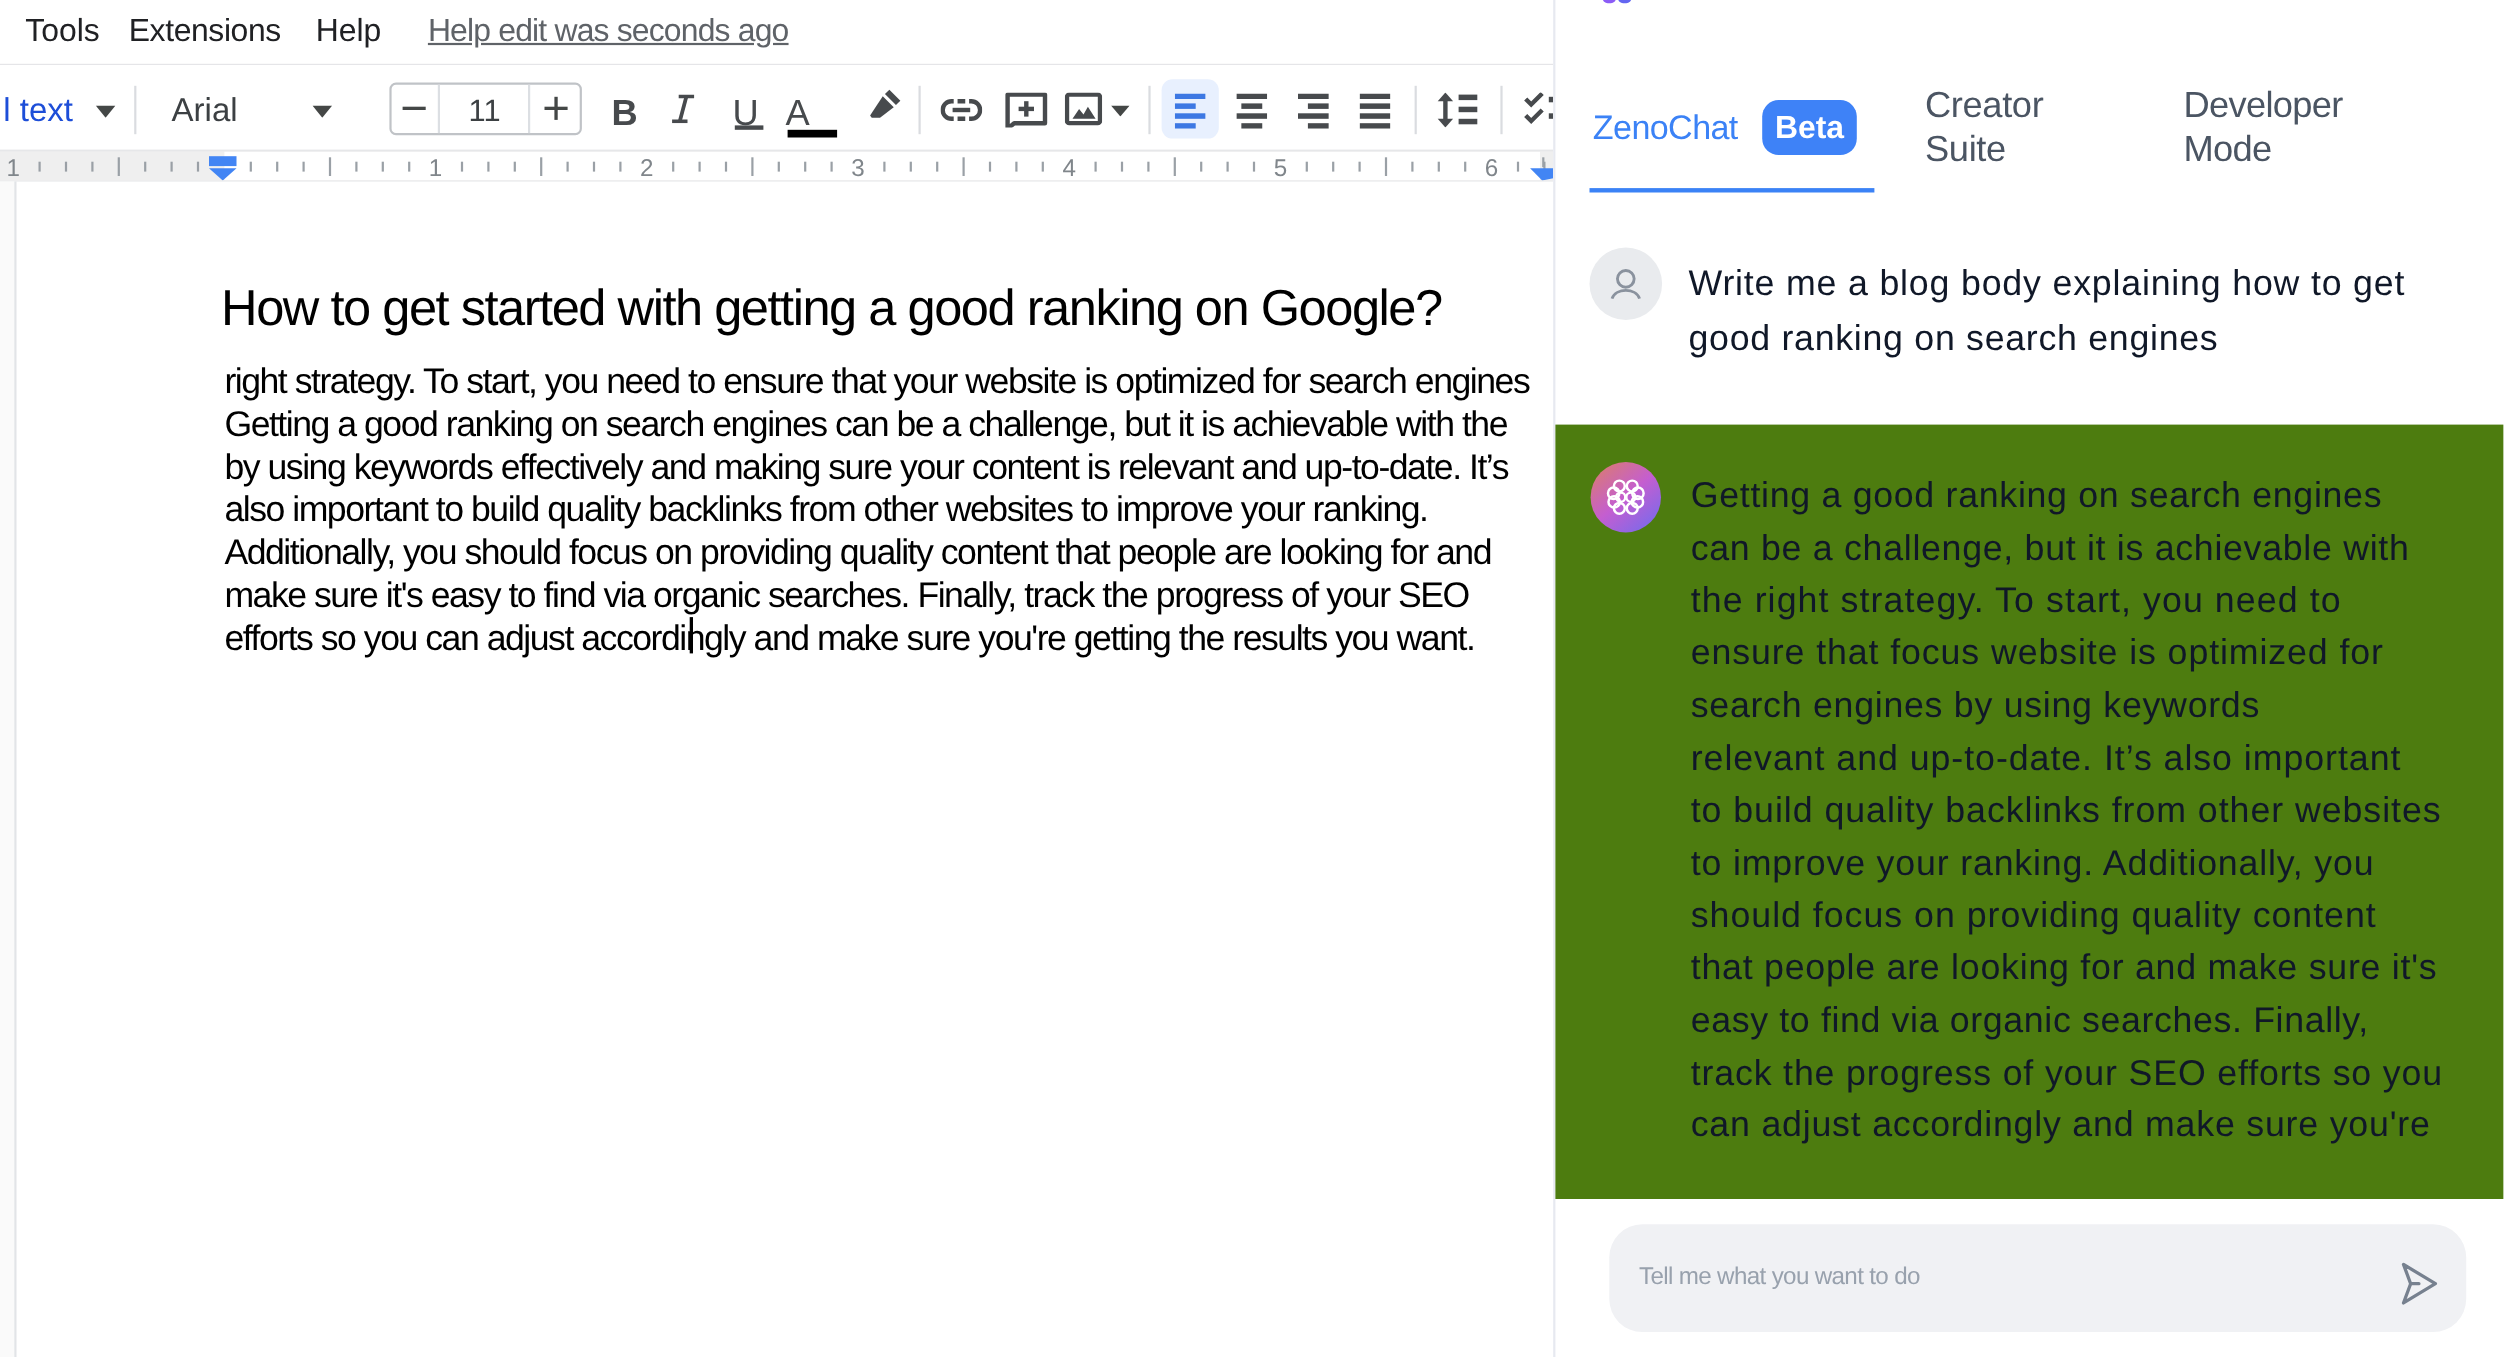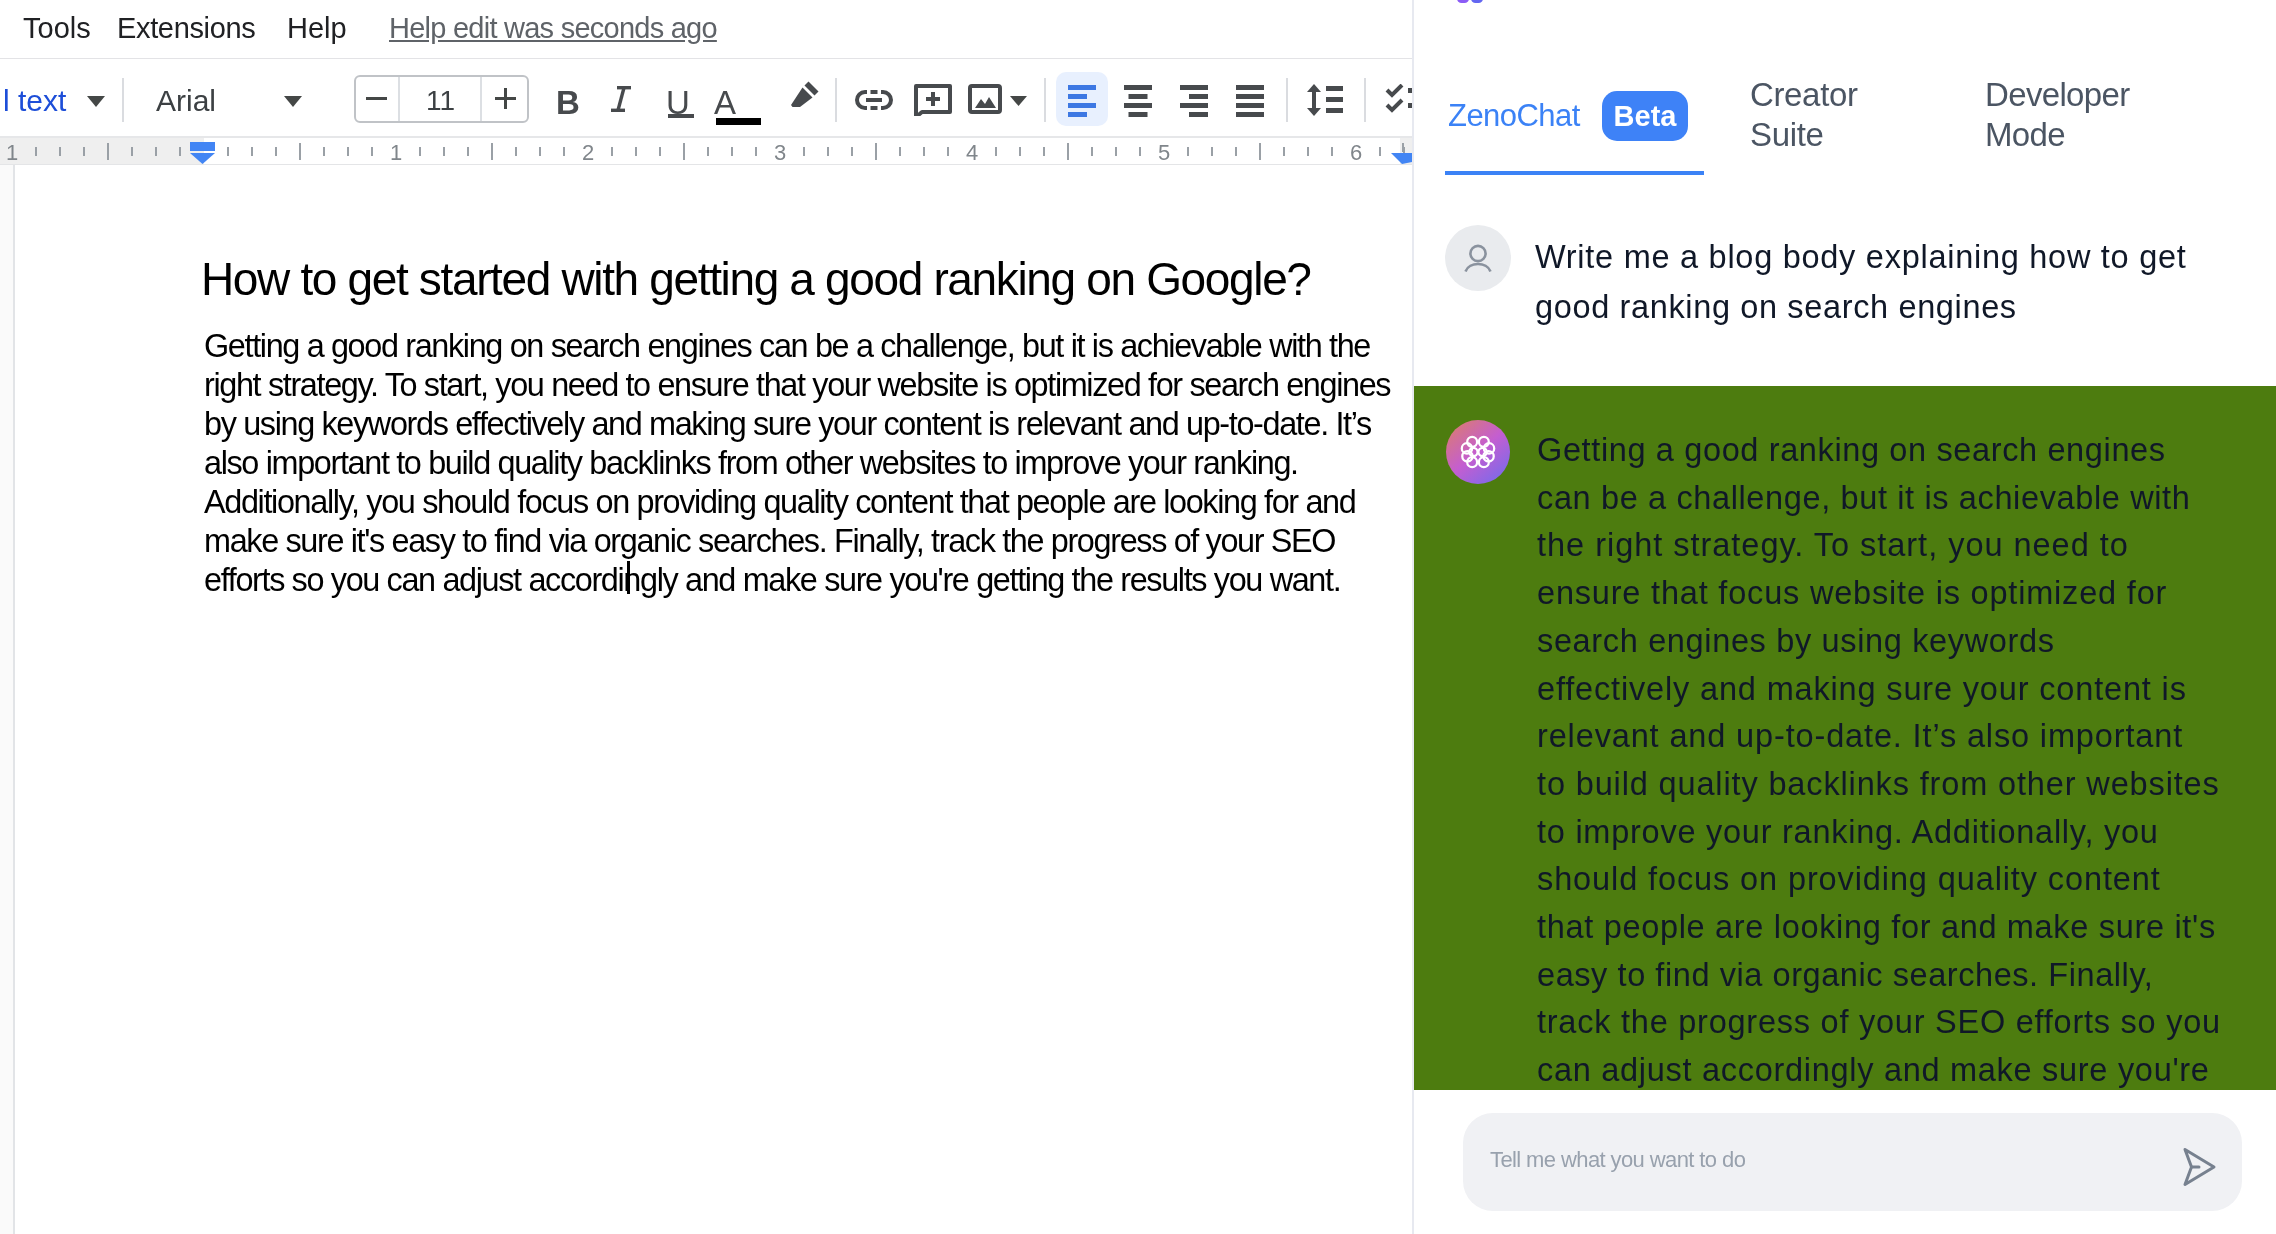--- a/index.html
+++ b/index.html
@@ -198,22 +198,22 @@
       <rect x="1402" y="5" width="2" height="9" fill="#9aa0a6"></rect>
       <polygon points="1391,15 1412,15 1412,24 1402,26" fill="#4285f4"></polygon>
     </svg>
     <div class="abs" style="left:0;top:164px;width:1412px;height:1px;background:#e4e5e7;"></div>
 
     <div class="abs" style="left:0;top:165px;width:13px;height:1069px;background:#fafafa;"></div>
     <div class="abs" style="left:13px;top:165px;width:2px;height:1069px;background:#e2e4e7;"></div>
 
     <div class="abs nw" style="left:201px;top:256px;font-size:46px;line-height:46px;letter-spacing:-1.35px;color:#000;">How to get started with getting a good ranking on Google?</div>
     <div class="abs" style="left:204px;top:326.5px;font-size:32.4px;line-height:39.15px;letter-spacing:-1.35px;color:#000;">
+      <div class="nw">right strategy. To start, you need to ensure that your website is optimized for search engines</div>
       <div class="nw">Getting a good ranking on search engines can be a challenge, but it is achievable with the</div>
-      <div class="nw">right strategy. To start, you need to ensure that your website is optimized for search engines</div>
       <div class="nw">by using keywords effectively and making sure your content is relevant and up-to-date. It’s</div>
       <div class="nw">also important to build quality backlinks from other websites to improve your ranking.</div>
       <div class="nw">Additionally, you should focus on providing quality content that people are looking for and</div>
       <div class="nw">make sure it's easy to find via organic searches. Finally, track the progress of your SEO</div>
       <div class="nw">efforts so you can adjust accordingly and make sure you're getting the results you want.</div>
     </div>
     <div class="abs" style="left:627px;top:561px;width:3px;height:33px;background:#000;"></div>
   </div>
 
   <div class="abs" style="left:1412px;top:0;width:684px;height:1234px;background:#fff;">
@@ -254,21 +254,20 @@
           <circle cx="21.2" cy="25" r="4.4"></circle>
           <circle cx="20.1" cy="16" r="3.7"></circle>
         </g>
       </svg>
       <div class="abs" style="left:123px;top:41px;font-size:32.5px;line-height:47.7px;color:#101828;">
         <div class="nw" style="letter-spacing:0.63px;">Getting a good ranking on search engines</div>
         <div class="nw" style="letter-spacing:0.63px;">can be a challenge, but it is achievable with</div>
         <div class="nw" style="letter-spacing:0.98px;">the right strategy. To start, you need to</div>
         <div class="nw" style="letter-spacing:0.81px;">ensure that focus website is optimized for</div>
         <div class="nw" style="letter-spacing:0.65px;">search engines by using keywords</div>
-        <div class="nw" style="letter-spacing:0.84px;">effectively and making sure your content is</div>
         <div class="nw" style="letter-spacing:0.86px;">relevant and up-to-date. It’s also important</div>
         <div class="nw" style="letter-spacing:0.86px;">to build quality backlinks from other websites</div>
         <div class="nw" style="letter-spacing:0.75px;">to improve your ranking. Additionally, you</div>
         <div class="nw" style="letter-spacing:0.89px;">should focus on providing quality content</div>
         <div class="nw" style="letter-spacing:0.68px;">that people are looking for and make sure it's</div>
         <div class="nw" style="letter-spacing:0.57px;">easy to find via organic searches. Finally,</div>
         <div class="nw" style="letter-spacing:0.76px;">track the progress of your SEO efforts so you</div>
         <div class="nw" style="letter-spacing:0.71px;">can adjust accordingly and make sure you're</div>
       </div>
     </div>

